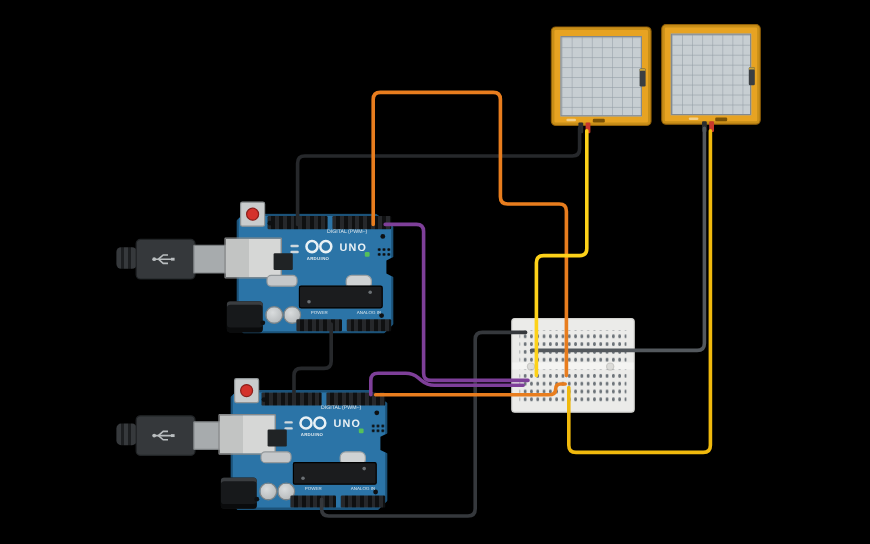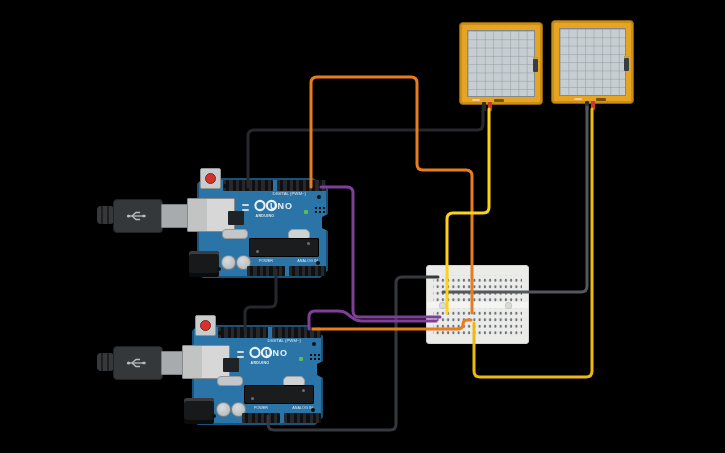--- a/index.html
+++ b/index.html
@@ -55,21 +55,21 @@
   .a-icsp{position:absolute;left:117px;top:28px;width:12px;height:8px;
           background-image:radial-gradient(#0c0d0e 1px,transparent 1.3px);background-size:4px 4px;}
   .a-led{position:absolute;left:107px;top:32px;width:4px;height:4px;background:#55c05a;border-radius:1px;}
   .a-dash{position:absolute;width:7px;height:2px;background:#cfd8dd;border-radius:1px;}
   .a-dot{position:absolute;width:4px;height:4px;border-radius:50%;background:#0e1012;}
   .tiny{position:absolute;color:#dfe8ee;font-size:6px;line-height:6px;white-space:nowrap;}
   .lbl-digital{left:25px;top:13px;width:84px;text-align:right;transform:scale(.72);transform-origin:100% 0;}
   .lbl-center{text-align:center;transform:scale(.62);transform-origin:50% 0;}
   .lbl-brand{left:50px;top:36px;width:36px;text-align:center;transform:scale(.6);transform-origin:50% 0;
              font-weight:bold;letter-spacing:.5px;}
-  .lbl-uno{position:absolute;left:73px;top:23px;color:#e9f1f5;font-size:9px;font-weight:bold;letter-spacing:1px;}
+  .lbl-uno{position:absolute;left:86px;top:23px;color:#e9f1f5;font-size:9px;font-weight:bold;letter-spacing:1px;}
   .a-logo{position:absolute;left:56px;top:21px;}
 
   
   .usb-plug{position:absolute;width:91px;height:32px;}
   .u-ribs{position:absolute;left:0;top:7px;width:17px;height:18px;border-radius:4px;
           background:repeating-linear-gradient(90deg,#36393c 0 4px,#1d1f21 4px 6px);}
   .u-body{position:absolute;left:16px;top:0;width:48px;height:32px;background:#35383b;
           border:1px solid #212426;border-radius:4px;}
   .u-tip{position:absolute;left:64px;top:5px;width:26px;height:22px;background:#a7abad;
          border:1px solid #7c8082;border-radius:1px;}

